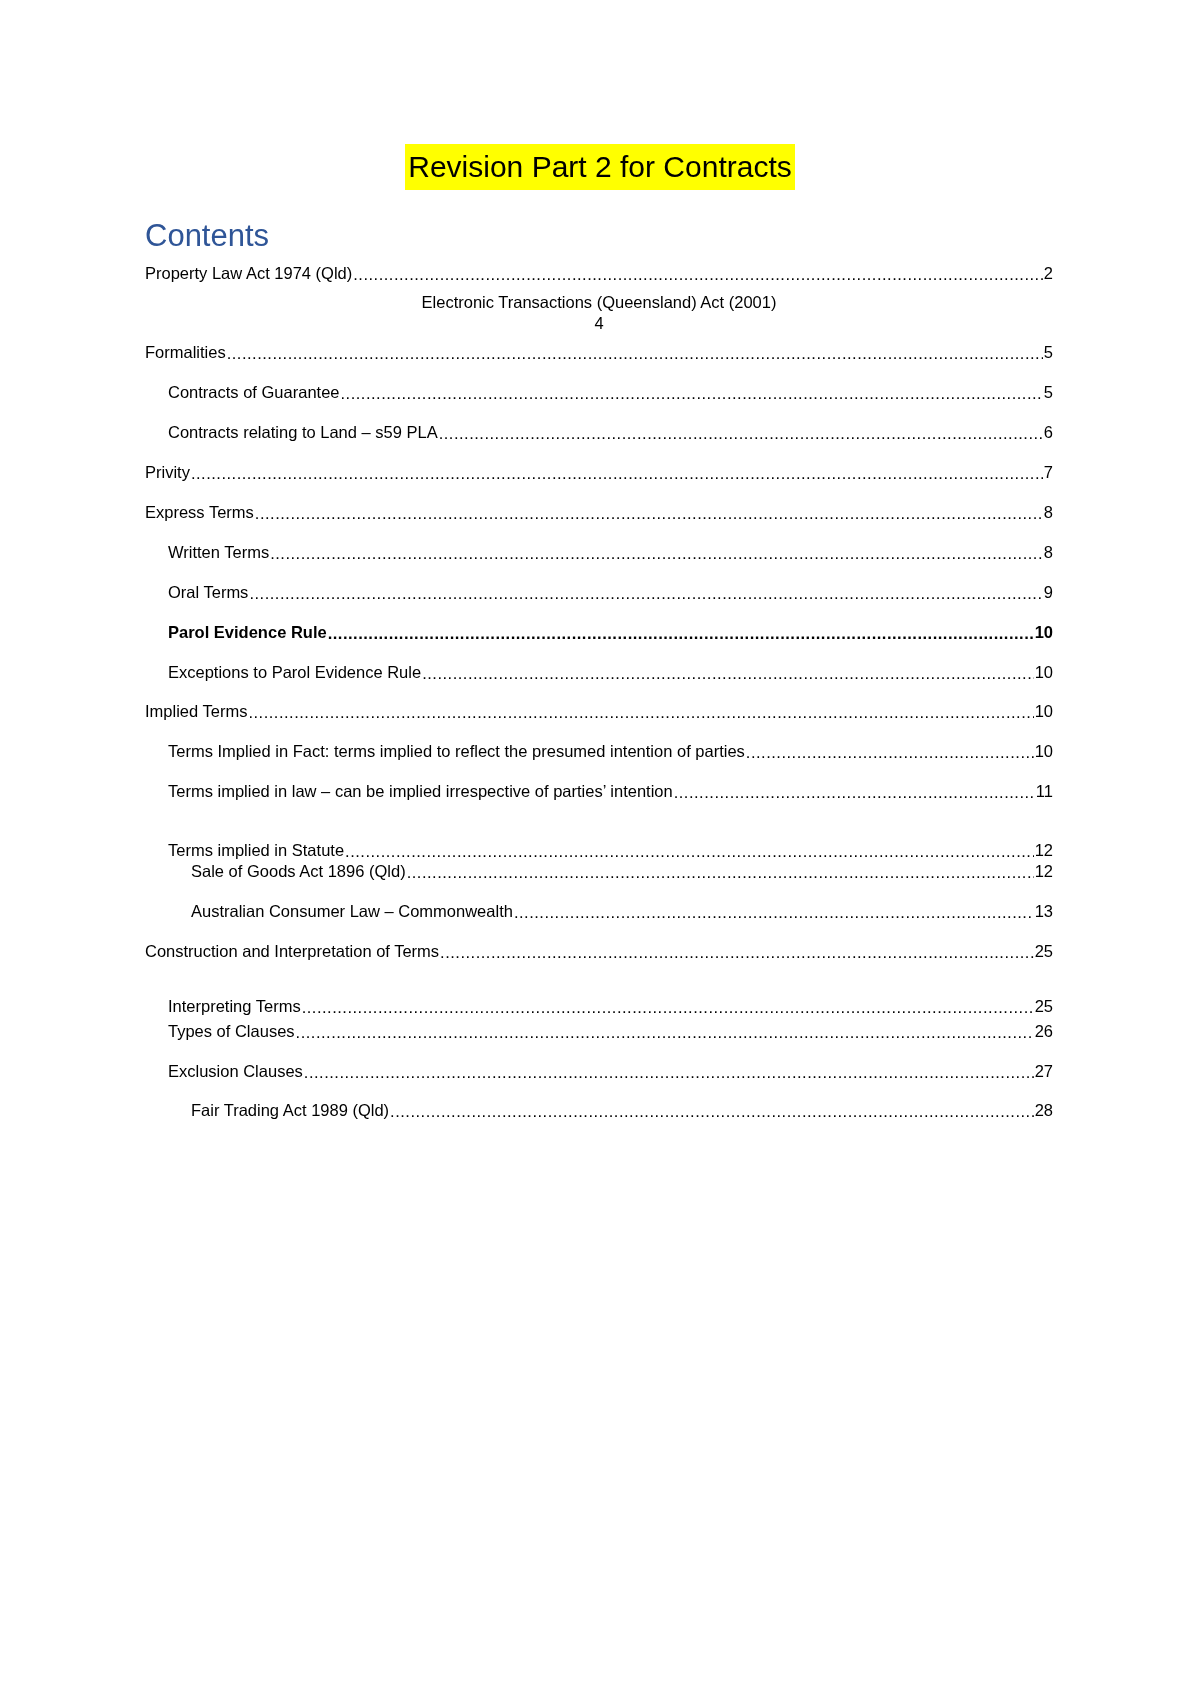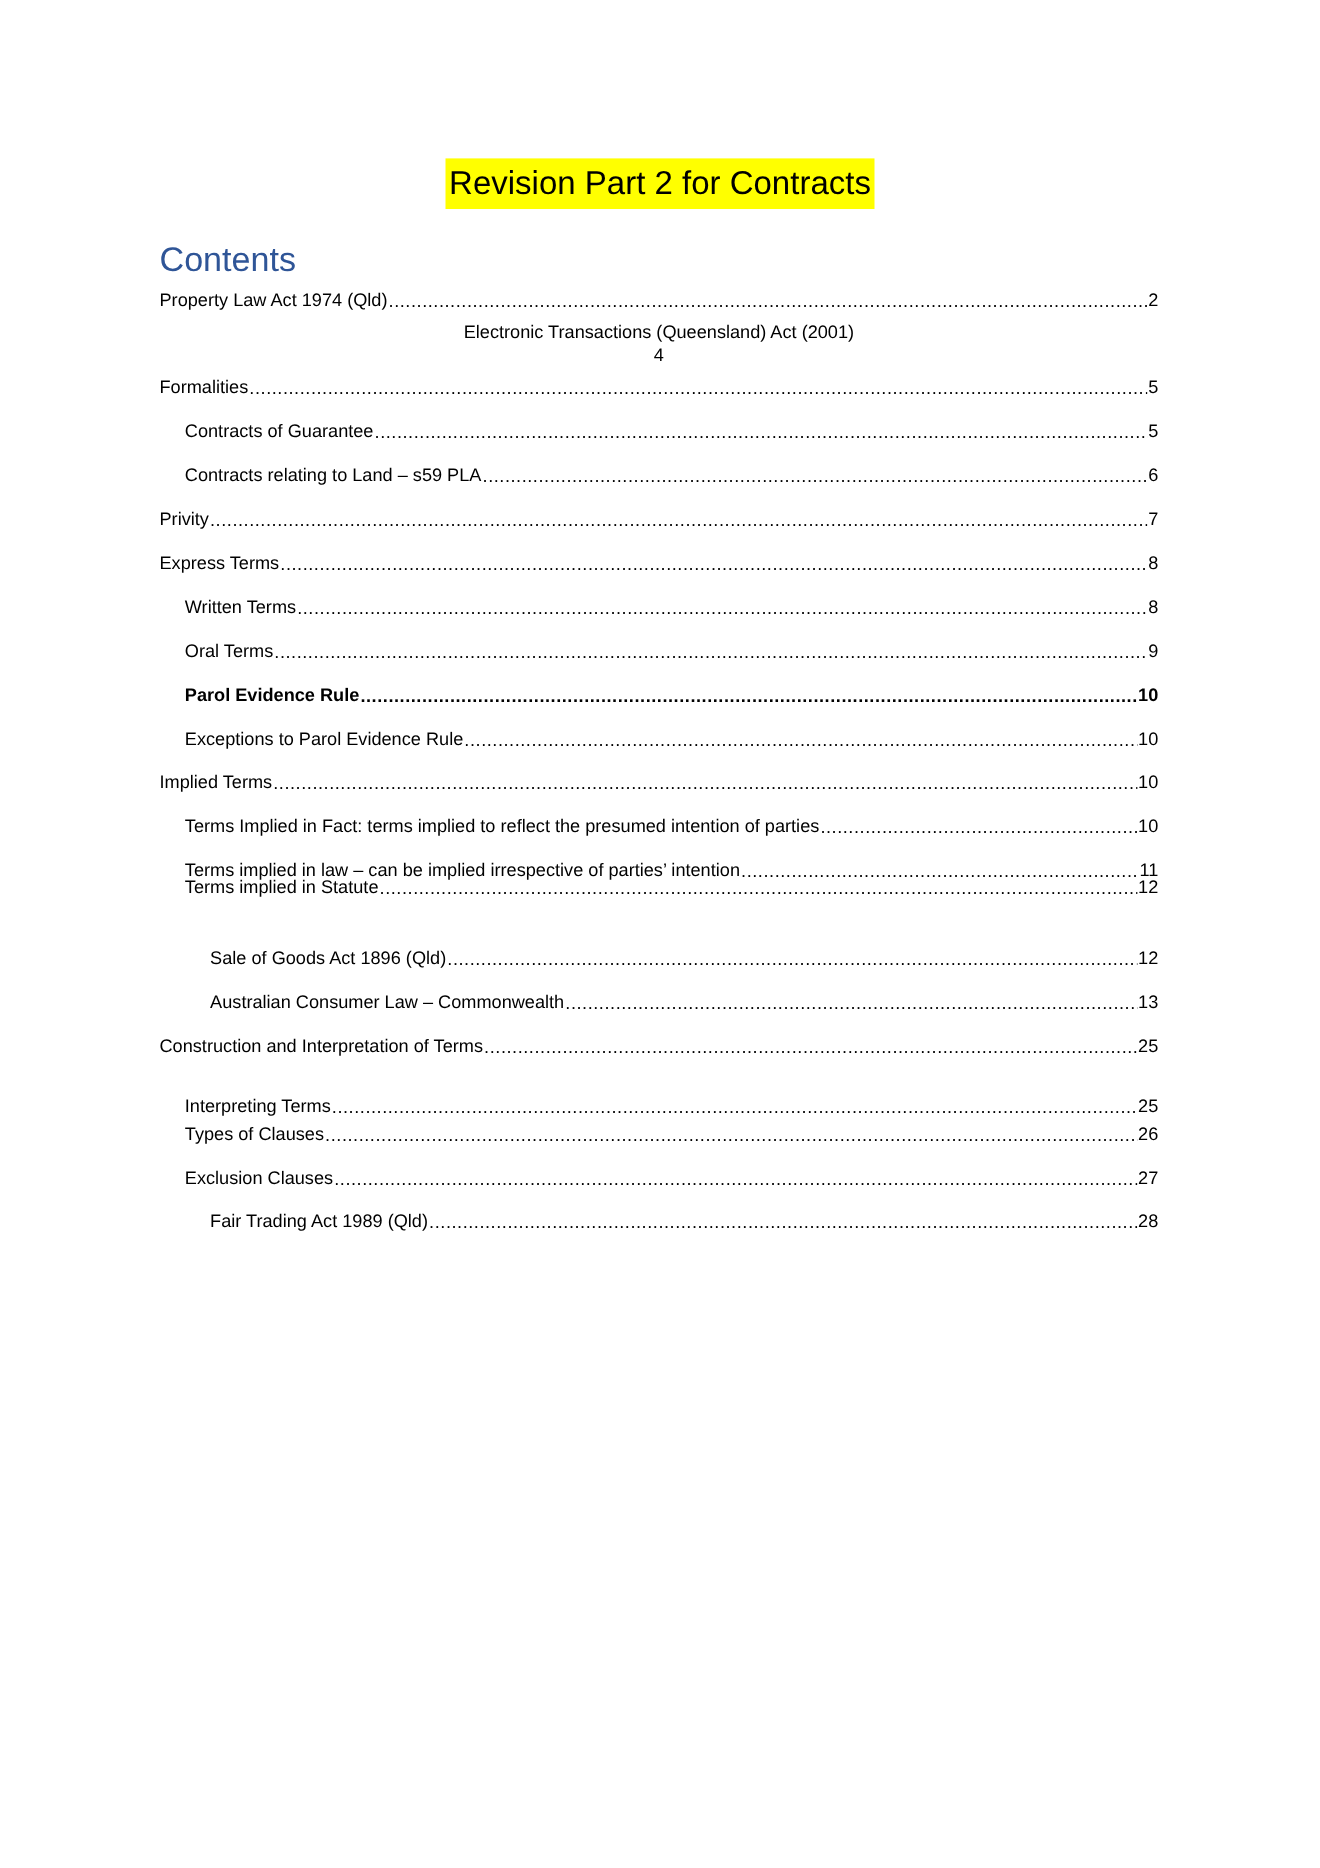--- a/index.html
+++ b/index.html
@@ -97,21 +97,21 @@
       <div class="toc-row l2" style="top: 478.8px;">
         <span class="toc-label">Terms Implied in Fact: terms implied to reflect the presumed intention of parties</span>
         <span class="toc-leader"></span>
         <span class="toc-page">10</span>
       </div>
       <div class="toc-row l2" style="top: 518.7px;">
         <span class="toc-label">Terms implied in law – can be implied irrespective of parties’ intention</span>
         <span class="toc-leader"></span>
         <span class="toc-page">11</span>
       </div>
-      <div class="toc-row l2" style="top: 534px; justify-content: center;">
+      <div class="toc-row l2" style="top: 577px; justify-content: center;">
         <span class="toc-label">Terms implied in Statute</span>
         <span class="toc-leader"></span>
         <span class="toc-page">12</span>
       </div>
       <div class="toc-row l3" style="top: 598.5px;">
         <span class="toc-label">Sale of Goods Act 1896 (Qld)</span>
         <span class="toc-leader"></span>
         <span class="toc-page">12</span>
       </div>
       <div class="toc-row l3" style="top: 638.4px;">

